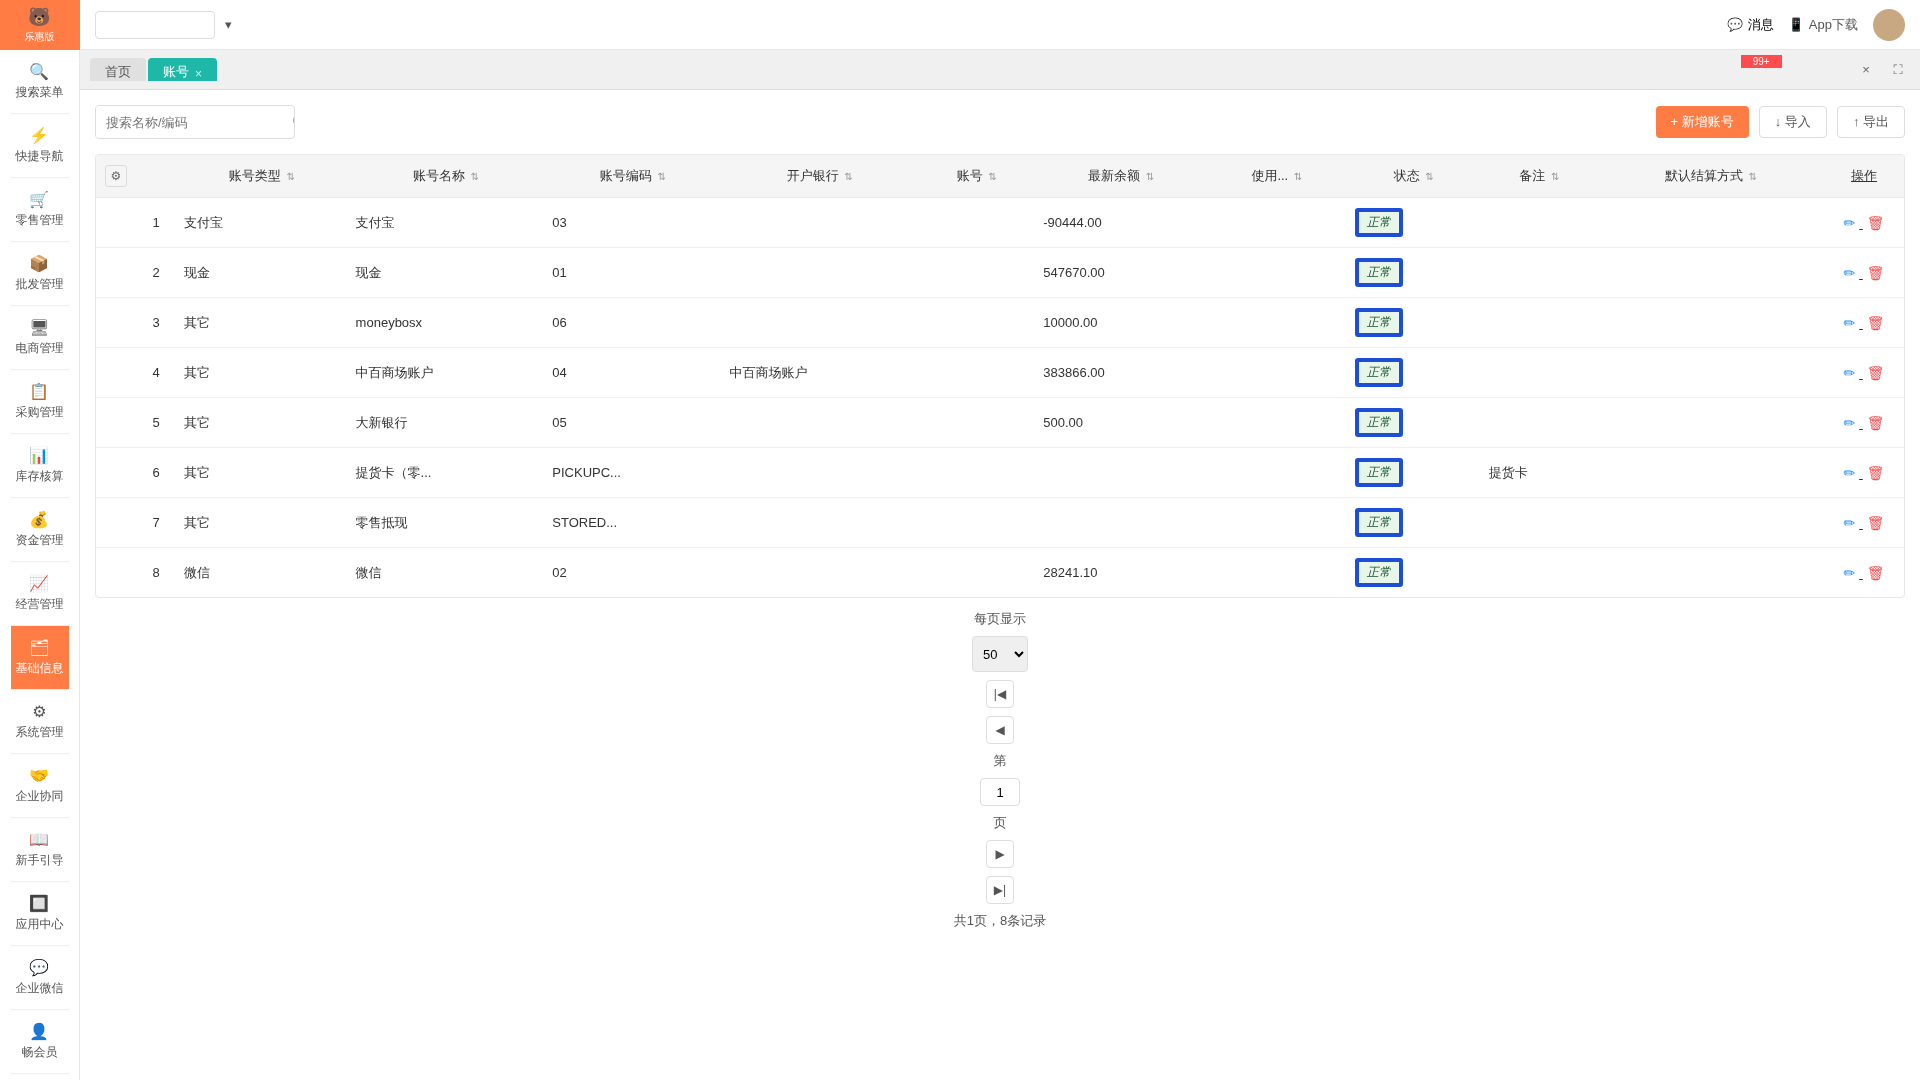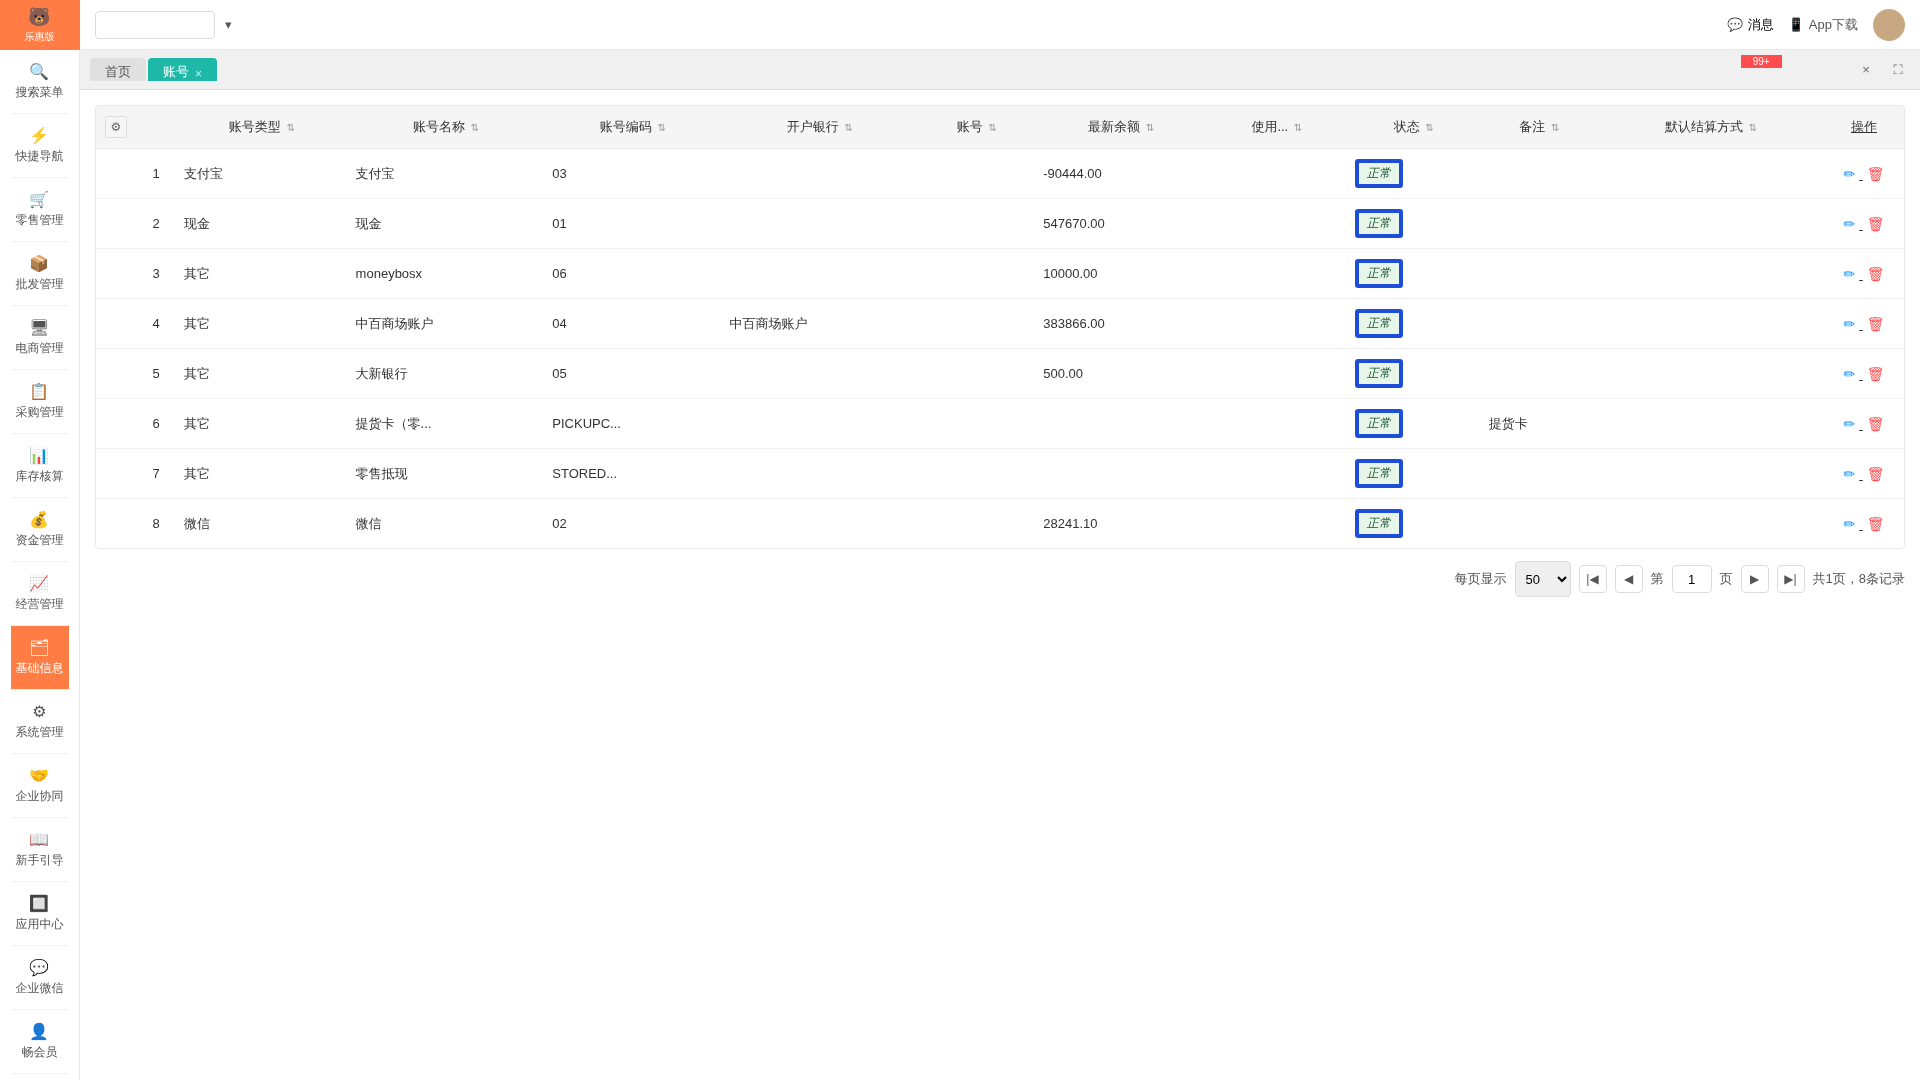--- a/index.html
+++ b/index.html
@@ -322,20 +322,21 @@
 
     
     .pagination {
       display: flex;
       align-items: center;
       justify-content: flex-end;
       padding: 12px 0;
       gap: 8px;
       font-size: 13px;
       color: #555;
+      flex-direction: column;
     }
     .page-size-select {
       border: 1px solid #ddd;
       border-radius: 4px;
       padding: 2px 6px;
       height: 36px;
       font-size: 13px;
       cursor: pointer;
     }
     .page-btn {
@@ -471,20 +472,31 @@
       <span class="tab-close">×</span>
     </div>
     <div class="tab-actions">
       <div class="tab-action-btn">×</div>
       <div class="tab-action-btn">⛶</div>
     </div>
   </div>
 
   <div class="content">
 
+    <div class="toolbar">
+      <div class="search-box">
+        <input class="search-input" type="text" placeholder="搜索名称/编码" style="">
+        <button class="search-btn">🔍</button>
+      </div>
+      <div class="toolbar-right">
+        <button class="btn-primary">+ 新增账号</button>
+        <button class="btn-default">↓ 导入</button>
+        <button class="btn-default">↑ 导出</button>
+      </div>
+    </div>
 
     <div class="table-wrap">
       <table>
         <thead>
           <tr>
             <th class="col-settings">
               <span class="gear-icon">⚙</span>
             </th>
             <th class="col-num"></th>
             <th>账号类型 <span class="sort-icon">⇅</span></th>

